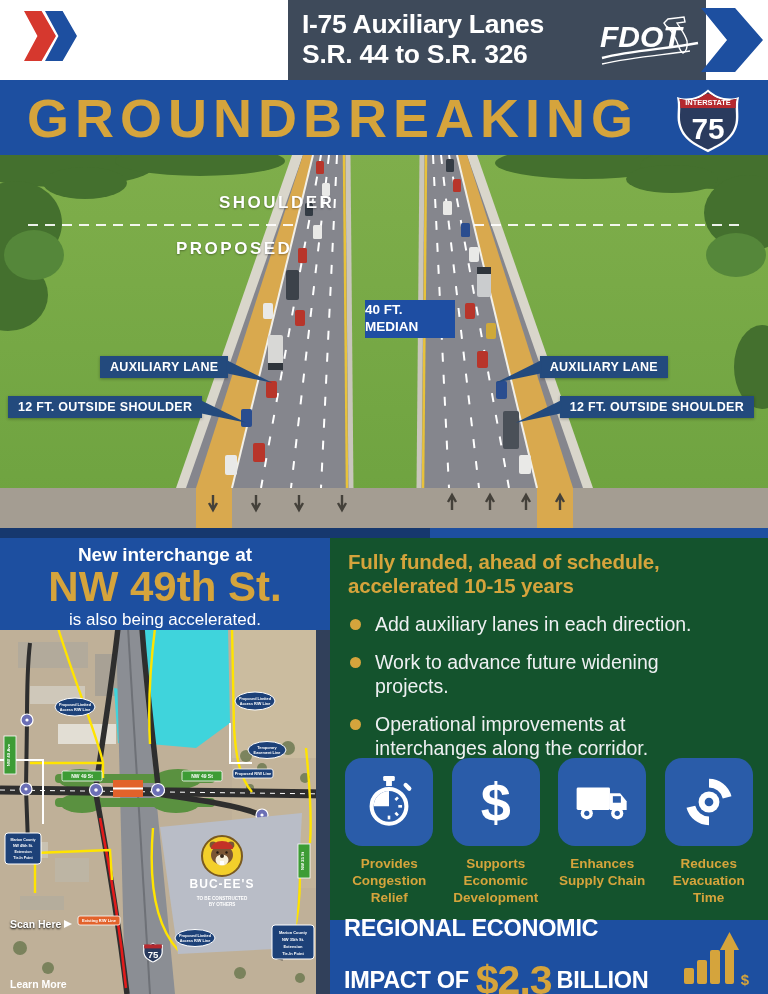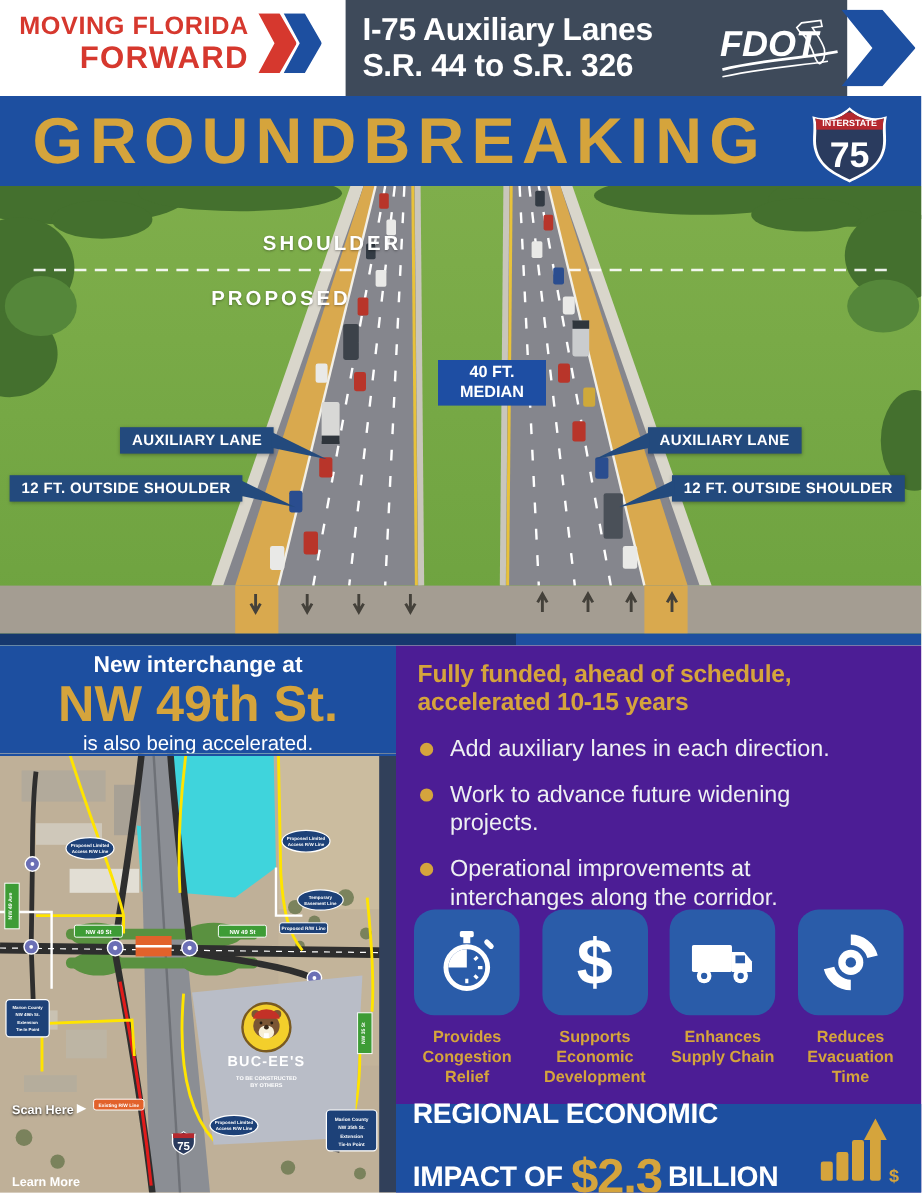--- a/index.html
+++ b/index.html
@@ -26,42 +26,42 @@
 .banner{position:absolute;left:0;top:80px;width:768px;height:75px;background:#1d4fa0;display:flex;align-items:center}
 .banner-title{flex:1;text-align:center;color:#d5a43c;font-size:54px;font-weight:800;letter-spacing:6px;white-space:nowrap;}
 .banner-shield{width:84px;height:72px;margin-right:18px;flex:none}
 
 
 .scene{position:absolute;left:0;top:155px;width:768px;height:383px}
 .scene>svg{position:absolute;inset:0}
 .lbl{position:absolute;color:#fff;font-weight:700;text-shadow:0 1px 2px rgba(0,0,0,.35)}
 .lbl-existing{left:219px;top:38px;font-size:17px;letter-spacing:2.5px}
 .lbl-proposed{left:176px;top:84px;font-size:17px;letter-spacing:2.5px}
-.median-box{position:absolute;left:365px;top:145px;width:90px;height:38px;background:#1e4ea3;color:#fff;font-weight:700;font-size:13.5px;display:flex;align-items:center;justify-content:center;text-align:center;line-height:1.25}
+.median-box{position:absolute;left:365px;top:145px;width:90px;height:38px;background:#1e4ea3;color:#fff;font-weight:700;font-size:13.5px;display:flex;align-items:center;justify-content:center;text-align:left;line-height:1.25}
 .callout{position:absolute;display:flex;align-items:flex-start}
 .co-box{background:#234a7d;color:#fff;font-weight:700;font-size:12.5px;padding:4px 10px;white-space:nowrap;letter-spacing:.3px;box-shadow:0 1px 3px rgba(0,0,0,.3)}
 .co-ptr{width:46px;height:24px;background:#234a7d;flex:none}
 .ptr-r{clip-path:polygon(0 0,100% 95%,0 55%);margin-left:-2px;margin-top:4px}
 .ptr-l{clip-path:polygon(100% 0,0 95%,100% 55%);margin-right:-2px;margin-top:4px}
 .co-aux-left{left:100px;top:201px}
 .co-sh-left{left:8px;top:241px}
 .co-aux-right{right:100px;top:201px}
 .co-sh-right{right:14px;top:241px}
 
 
 .left-col{position:absolute;left:0;top:538px;width:330px;height:456px}
 .interchange{height:90px;background:#1d4fa0;color:#fff;text-align:center;padding-top:6px}
 .ic-l1{font-size:19px;font-weight:700}
 .ic-street{font-size:42px;font-weight:800;color:#d5a43c;line-height:1.02}
 .ic-l2{font-size:17px;margin-top:1px}
 .map{position:relative;width:330px;height:366px;background:#bfb098}
 .map>svg{position:absolute;inset:0}
 
 
-.right-col{position:absolute;left:330px;top:538px;width:438px;height:456px;background:#4c1d95}
+.right-col{position:absolute;left:330px;top:538px;width:438px;height:456px;background:#14532d}
 .funding{padding:12px 18px 0}
 .funding-h{color:#d5a43c;font-weight:800;font-size:20.5px;line-height:1.18;width:372px;letter-spacing:-.2px}
 .bullets{list-style:none;margin-top:15px}
 .bullets li{display:flex;margin-bottom:14px}
 .dot{flex:none;width:11px;height:11px;border-radius:50%;background:#d5a43c;margin:6px 14px 0 2px}
 .btext{color:#eef0f2;font-size:19.5px;line-height:1.22;max-width:362px}
 .benefits{position:absolute;left:0;top:212px;width:438px;height:170px;display:flex;padding:8px 10px 0;gap:8px}
 .benefit{flex:1;text-align:center}
 .tile{width:88px;height:88px;margin:0 auto;background:#2a5ca9;border-radius:17px;display:flex;align-items:center;justify-content:center}
 .tile svg{width:58px;height:58px}
@@ -77,24 +77,20 @@
 
 .mfont{font-family:"Liberation Sans",sans-serif;font-weight:700;fill:#fff}
 </style>
 </head>
 <body>
 
 <div class="page">
 
   <div class="header">
     <div class="brand">
-      <div class="brand-text">
-        <div class="brand-l1">MOVING FLORIDA</div>
-        <div class="brand-l2">FORWARD</div>
-      </div>
       <div class="chevrons">
         <div class="chev red"></div>
         <div class="chev blue"></div>
       </div>
     </div>
     <div class="header-panel">
       <div class="header-title">
         <div>I-75 Auxiliary Lanes</div>
         <div>S.R. 44 to S.R. 326</div>
       </div>

